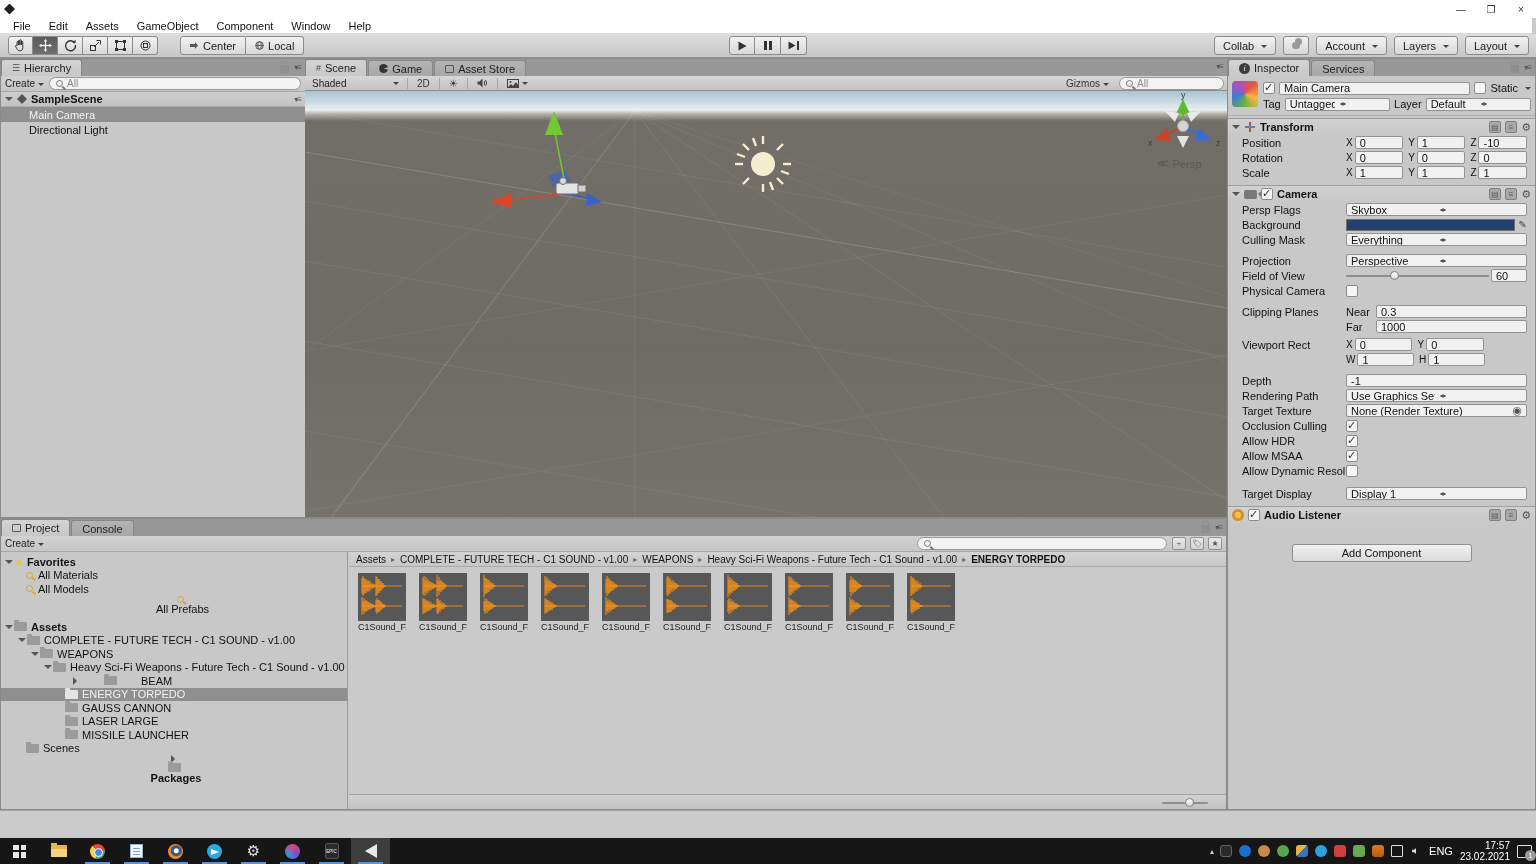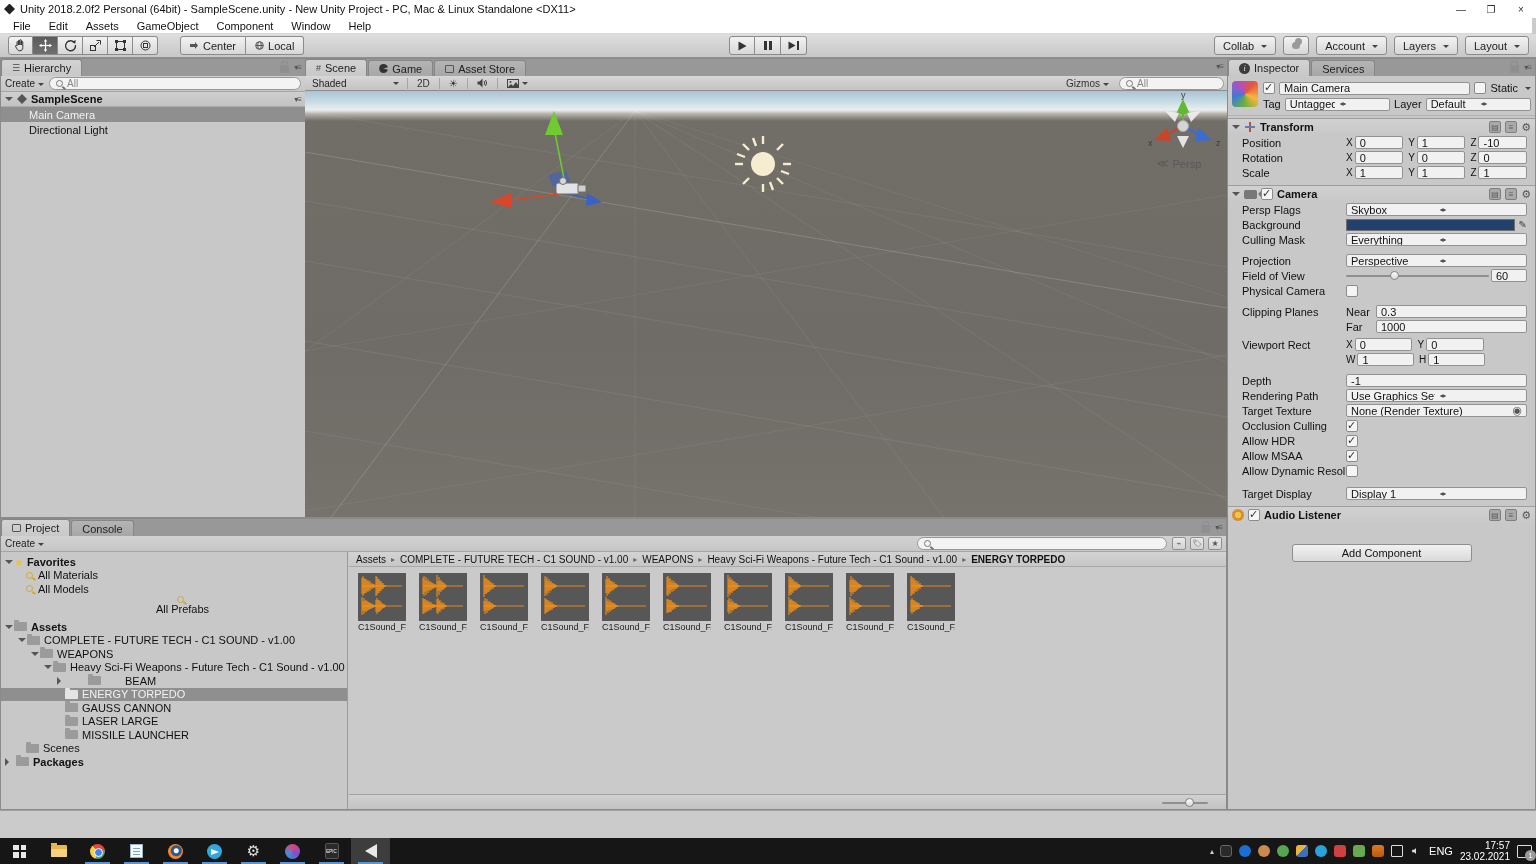--- a/index.html
+++ b/index.html
@@ -204,21 +204,20 @@
 .game-i{width:9px;height:9px;border-radius:50%;background:#333;clip-path:polygon(0 0,100% 0,100% 35%,45% 50%,100% 65%,100% 100%,0 100%)}
 .store-i{width:9px;height:8px;border:1.5px solid #555;border-radius:1px}
 </style>
 </head>
 <body>
 
 <div id="root">
 
   <div class="titlebar">
     <span class="uicon"></span>
-    <span>Unity 2018.2.0f2 Personal (64bit) - SampleScene.unity - New Unity Project - PC, Mac &amp; Linux Standalone &lt;DX11&gt;</span>
     <div class="win-btns">
       <div class="win-btn">—</div>
       <div class="win-btn">❐</div>
       <div class="win-btn">×</div>
     </div>
   </div>
 
   <div class="menubar" id="menubar">
       <div class="menu-item">File</div>
       <div class="menu-item">Edit</div>
@@ -843,21 +842,21 @@
           <div class="t-row" style="padding-left: 30px;">
             <span class="fold" style="margin-right: 1px;"></span>
             <span class="folder"></span>
             <span>WEAPONS</span>
           </div>
           <div class="t-row" style="padding-left: 43px;">
             <span class="fold" style="margin-right: 1px;"></span>
             <span class="folder"></span>
             <span>Heavy Sci-Fi Weapons - Future Tech - C1 Sound - v1.00</span>
           </div>
-          <div class="t-row" style="padding-left: 56px; gap: 20px;">
+          <div class="t-row" style="padding-left: 72px; gap: 20px;">
             <span class="foldr" style="margin-right: 3px;"></span>
             <span class="folder"></span>
             <span>BEAM</span>
           </div>
           <div class="t-row sel" style="padding-left: 56px;">
             <span class="spacer8"></span>
             <span class="folder"></span>
             <span>ENERGY TORPEDO</span>
           </div>
           <div class="t-row" style="padding-left: 56px;">
@@ -873,21 +872,21 @@
           <div class="t-row" style="padding-left: 56px;">
             <span class="spacer8"></span>
             <span class="folder"></span>
             <span>MISSILE LAUNCHER</span>
           </div>
           <div class="t-row" style="padding-left: 17px;">
             <span class="spacer8"></span>
             <span class="folder"></span>
             <span>Scenes</span>
           </div>
-          <div class="t-row bold" style="padding-left: 4px;">
+          <div class="t-row bold" style="padding-left: 4px; flex-direction: column;">
             <span class="foldr" style="margin-right: 3px;"></span>
             <span class="folder"></span>
             <span>Packages</span>
           </div>
         </div>
       <div class="proj-main">
         <div class="breadcrumb" id="crumbs">
             <span class="crumb">Assets</span>
             <span class="crumb-sep">▸</span>
             <span class="crumb">COMPLETE - FUTURE TECH - C1 SOUND - v1.00</span>

